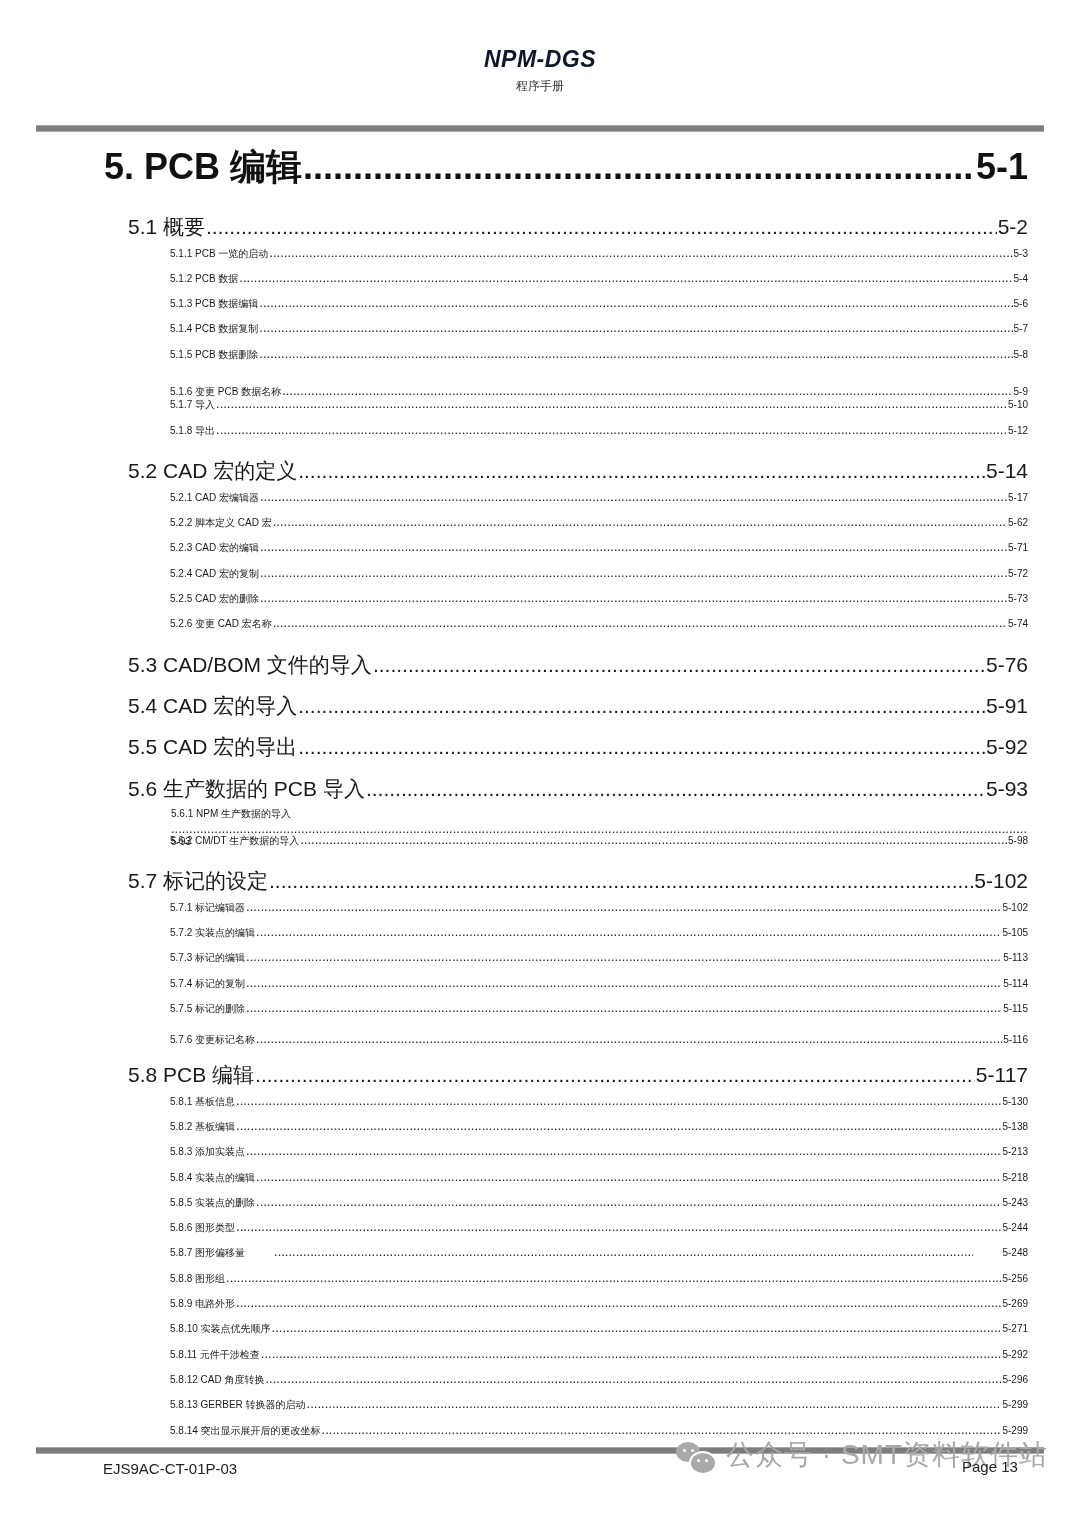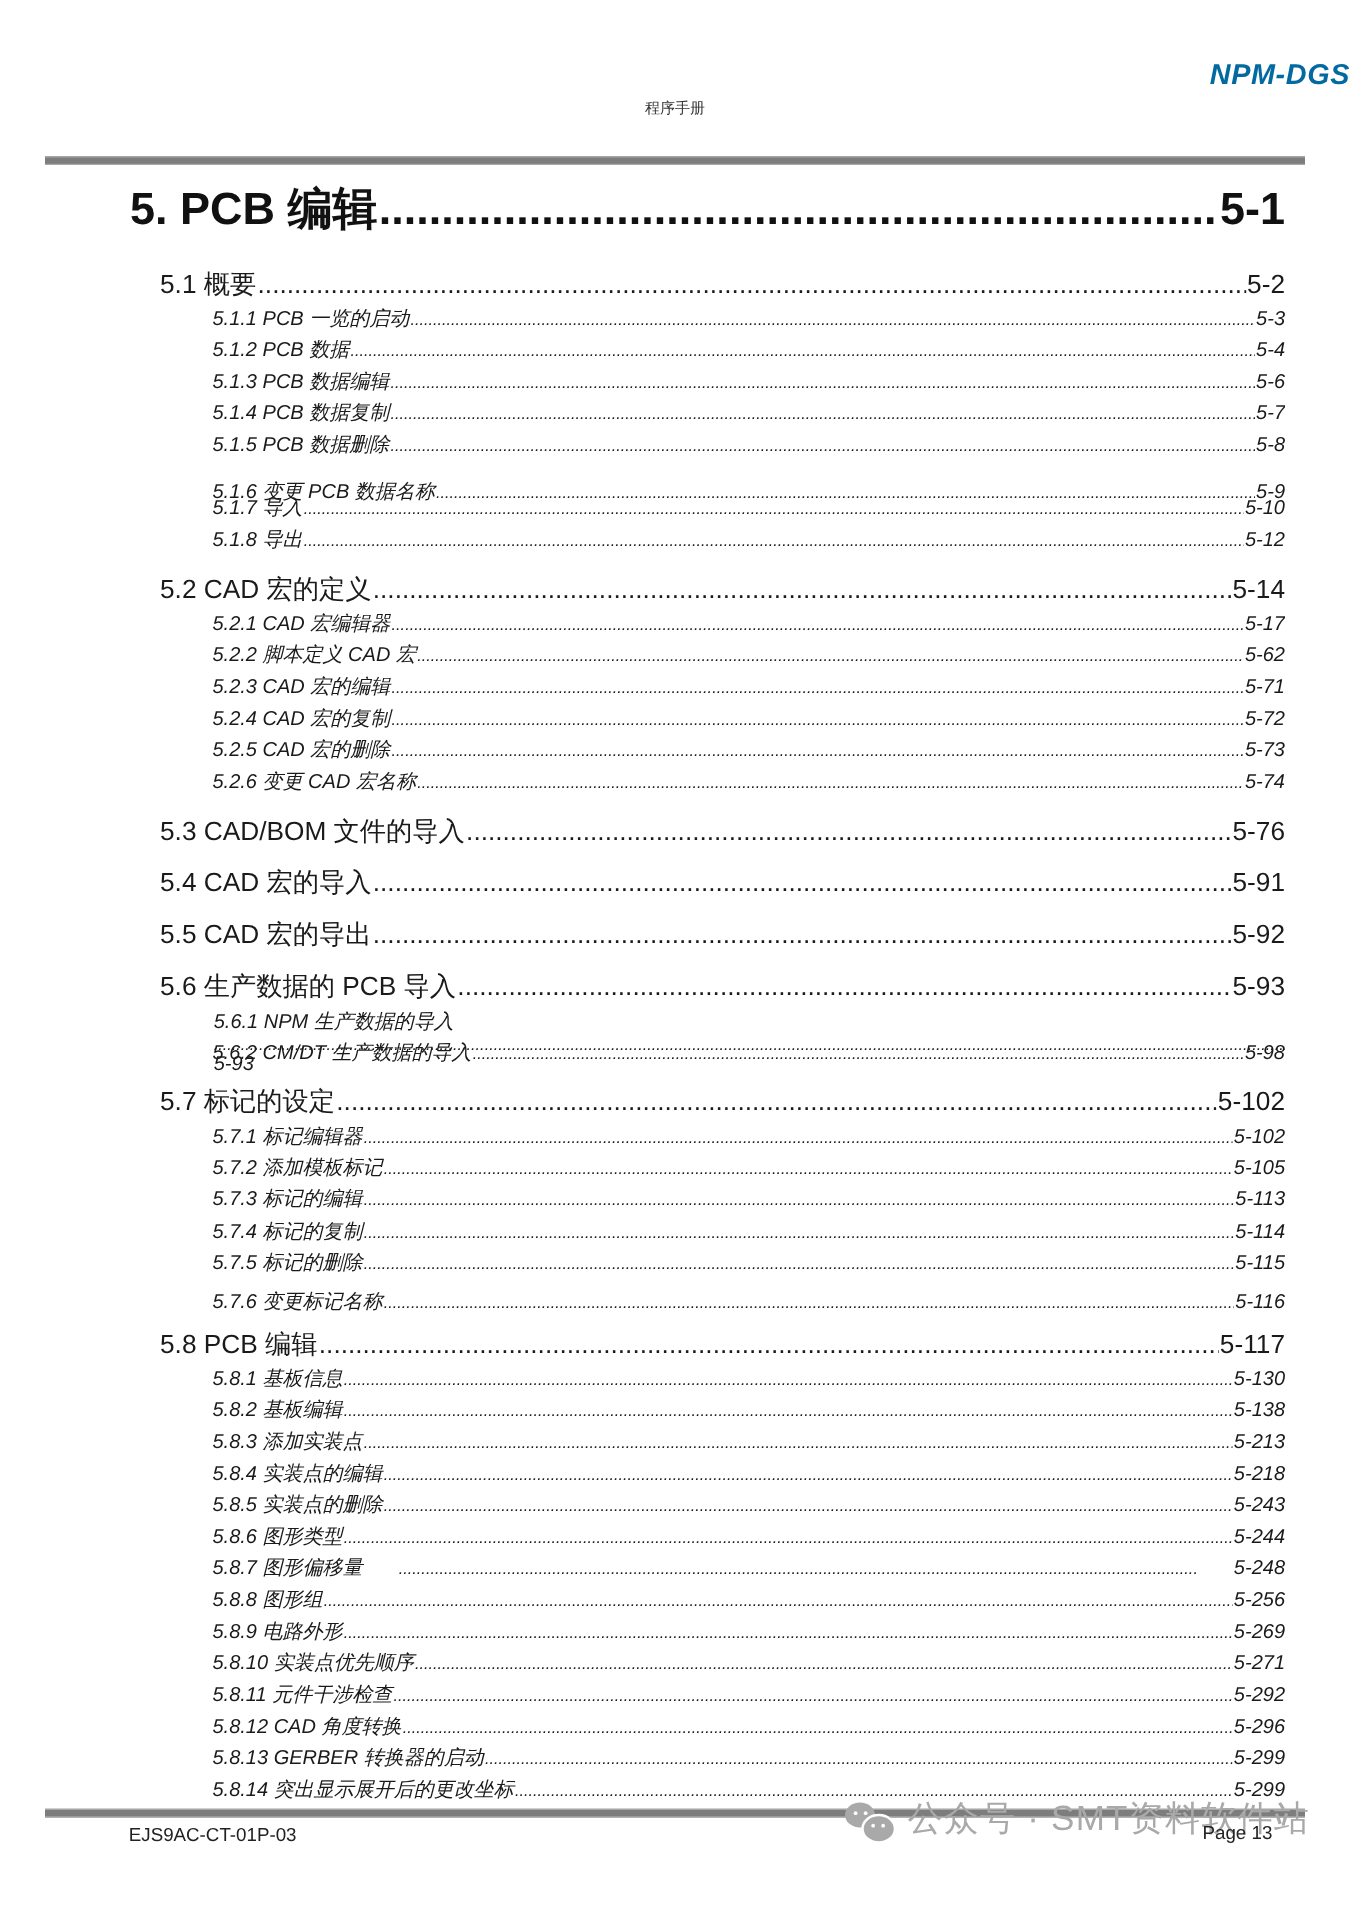--- a/index.html
+++ b/index.html
@@ -2,23 +2,23 @@
 <html><head>
 <meta charset="utf-8">
 <style>
   html, body { margin: 0; padding: 0; background: #ffffff; }
   body {
     width: 1080px; height: 1527px; position: relative; overflow: hidden;
     font-family: "Liberation Sans", "DejaVu Sans", sans-serif; color: #111;
   }
   .header { position: absolute; left: 0; top: 0; width: 1080px; text-align: center; }
   .brand {
-    position: absolute; top: 46px; left: 0; width: 1080px; text-align: right;
+    position: absolute; top: 46px; left: 0; width: 1080px; text-align: center;
     font-family: "Liberation Sans", sans-serif; font-weight: bold; font-style: italic;
-    font-size: 23px; color: #0369a1; letter-spacing: 0.5px;
+    font-size: 23px; color: #0f172a; letter-spacing: 0.5px;
   }
   .subtitle {
     position: absolute; top: 78px; left: 0; width: 1080px; text-align: center;
     font-size: 12px; color: #333;
   }
   .rule {
     position: absolute; left: 36px; width: 1008px; height: 5px; background: #7d7d7d;
     border-top: 1px solid #a8a8a8; border-bottom: 1px solid #a8a8a8;
   }
   .rule.top { top: 125px; }
@@ -35,21 +35,21 @@
     letter-spacing: 0;
   }
   .row .leader::after {
     content: "..........................................................................................................................................................................................................................................................................................................................................................";
   }
   .row .page { flex: 0 0 auto; }
 
   .chapter { left: 104px; width: 924px; font-size: 36px; font-weight: bold; }
   .chapter .leader { font-weight: bold; }
   .section { left: 128px; width: 900px; font-size: 21px; color: #1a1a1a; }
-  .sub { left: 170px; width: 858px; font-size: 16px; color: #1a1a1a; font-style: italic; }
+  .sub { left: 170px; width: 858px; font-size: 10px; color: #1a1a1a; }
   .sub .leader { font-size: 13px; }
 
   .footer-doc {
     position: absolute; left: 103px; top: 1460px; font-size: 15px; color: #222;
   }
   .footer-page {
     position: absolute; left: 962px; top: 1458px; font-size: 15px; color: #222; z-index: 2;
   }
   .watermark {
     position: absolute; left: 676px; top: 1436px; display: flex; align-items: flex-end;
@@ -195,21 +195,21 @@
     <span class="label">5.7  标记的设定</span>
     <span class="leader"></span>
     <span class="page">5-102</span>
   </div>
   <div class="row sub" style="top:899px;">
       <span class="label">5.7.1  标记编辑器</span>
       <span class="leader"></span>
       <span class="page">5-102</span>
     </div>
   <div class="row sub" style="top:924px;">
-      <span class="label">5.7.2  添加模板标记</span>
+      <span class="label">5.7.2  实装点的编辑</span>
       <span class="leader"></span>
       <span class="page">5-105</span>
     </div>
   <div class="row sub" style="top:949px;">
       <span class="label">5.7.3  标记的编辑</span>
       <span class="leader"></span>
       <span class="page">5-113</span>
     </div>
   <div class="row sub" style="top:975px;">
       <span class="label">5.7.4  标记的复制</span>

